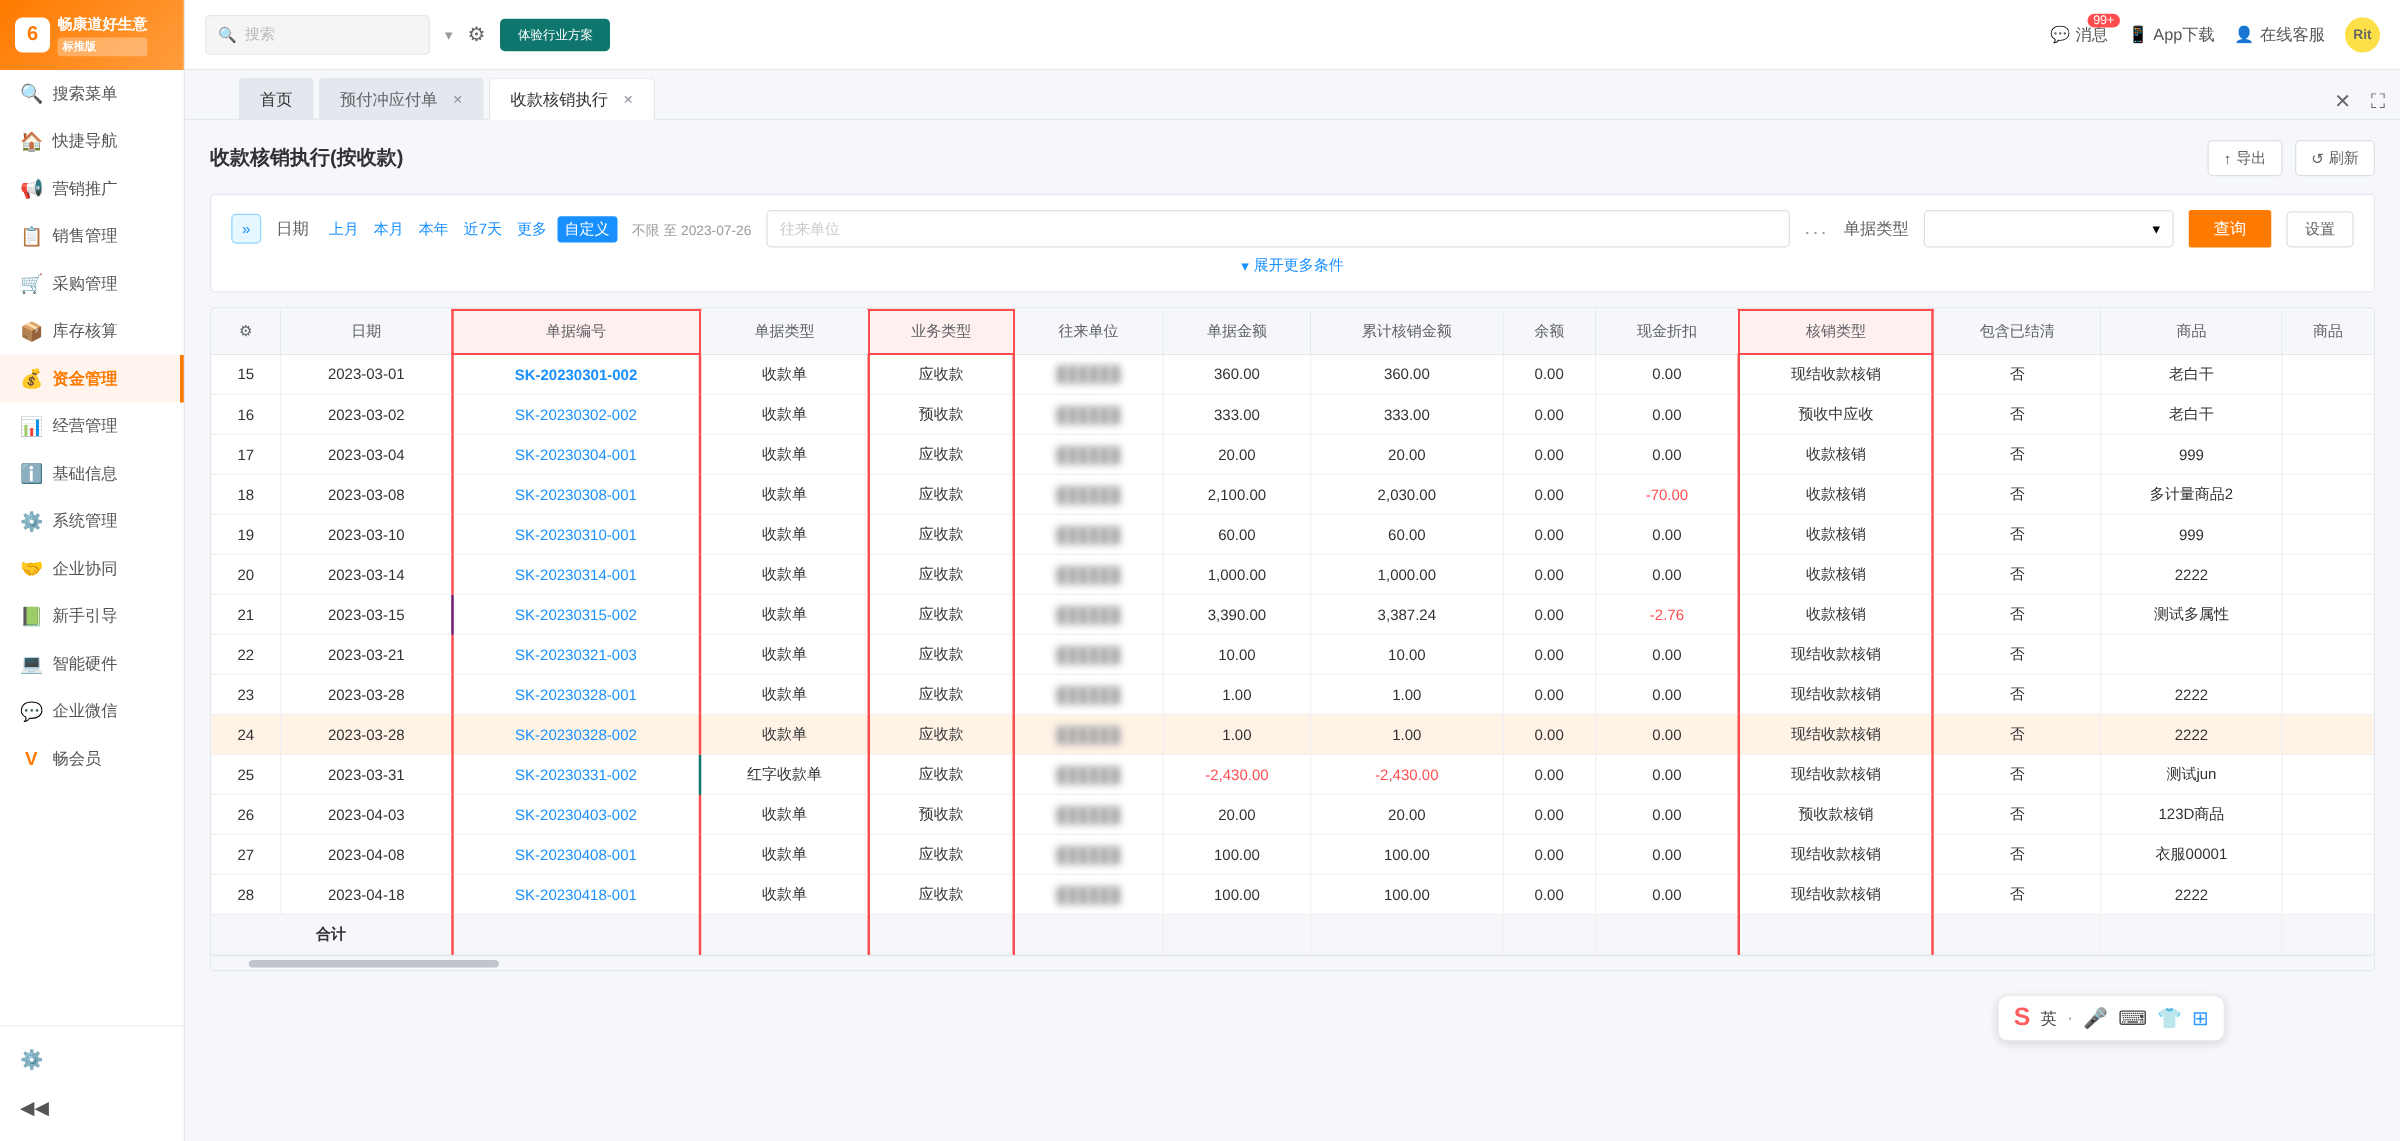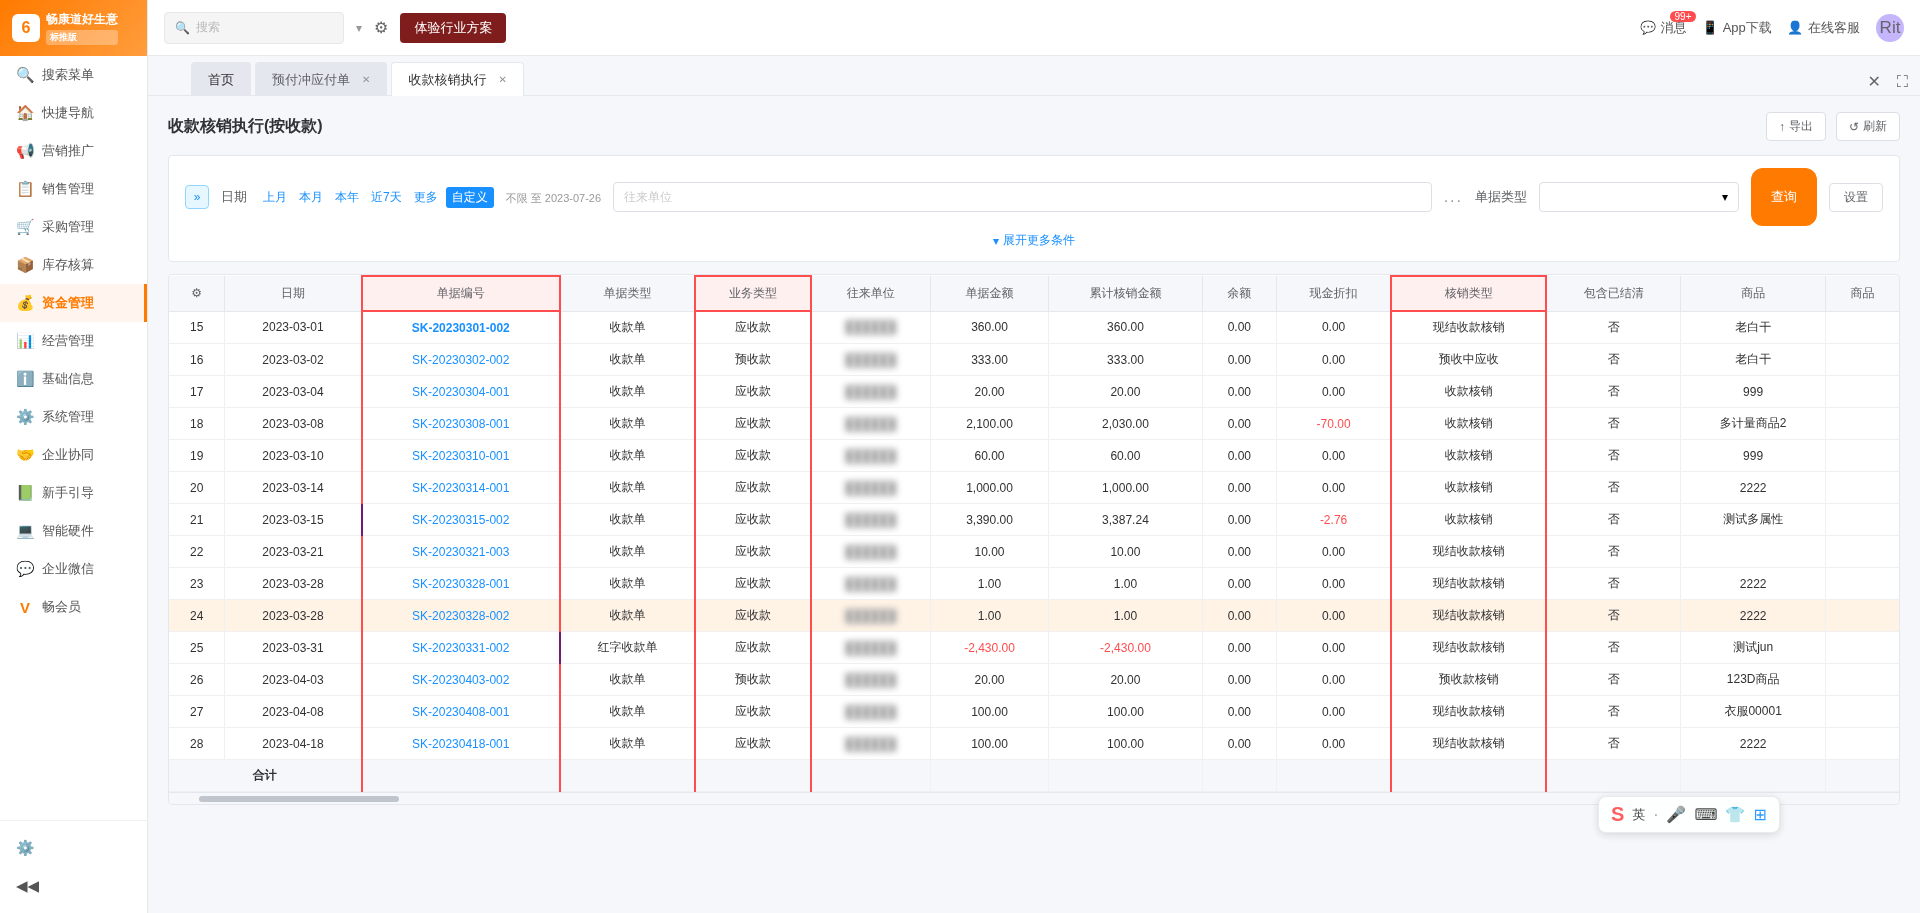--- a/index.html
+++ b/index.html
@@ -17,26 +17,26 @@
     .sidebar-bottom .sidebar-item { font-size: 12px; }
 
     
     .main { flex: 1; display: flex; flex-direction: column; overflow: hidden; }
 
     
     .top-header { height: 56px; background: #fff; border-bottom: 1px solid #e8e8e8; display: flex; align-items: center; padding: 0 16px; gap: 12px; }
     .header-search { flex: 0 0 180px; height: 32px; background: #f5f5f5; border: 1px solid #e8e8e8; border-radius: 4px; display: flex; align-items: center; padding: 0 10px; gap: 6px; color: #999; font-size: 12px; cursor: pointer; }
     .header-chevron { color: #999; font-size: 12px; cursor: pointer; }
     .header-gear { font-size: 16px; color: #666; cursor: pointer; }
-    .header-btn-solution { background: #7f1d1d; color: #fff; border: none; border-radius: 4px; padding: 6px 14px; font-size: 13px; cursor: pointer; }
+    .header-btn-solution { background: #0f766e; color: #fff; border: none; border-radius: 4px; padding: 6px 14px; font-size: 10px; cursor: pointer; }
     .header-spacer { flex: 1; }
     .header-right { display: flex; align-items: center; gap: 16px; color: #555; font-size: 13px; }
     .header-right .msg-item { display: flex; align-items: center; gap: 4px; cursor: pointer; position: relative; }
     .header-right .badge { background: #ff4d4f; color: #fff; border-radius: 10px; padding: 0 5px; font-size: 10px; position: absolute; top: -8px; right: -10px; }
-    .user-avatar { width: 28px; height: 28px; background: #c4b5fd; border-radius: 50%; display: flex; align-items: center; justify-content: center; font-size: 17px; color: #666; }
+    .user-avatar { width: 28px; height: 28px; background: #fde047; border-radius: 50%; display: flex; align-items: center; justify-content: center; font-size: 11px; color: #666; font-weight: bold; }
 
     
     .tabs-bar { height: 40px; background: #f5f7fa; border-bottom: 1px solid #e4e7ed; display: flex; align-items: flex-end; padding: 0 8px; gap: 0; position: relative; }
     .tab { height: 34px; padding: 0 16px; display: flex; align-items: center; gap: 8px; cursor: pointer; font-size: 13px; color: #606266; border: 1px solid transparent; border-bottom: none; border-radius: 4px 4px 0 0; background: #e4e7ed; margin-right: 4px; position: relative; top: 1px; }
     .tab.active { background: #fff; border-color: #e4e7ed; color: #303133; font-weight: 500; z-index: 1; }
     .tab.home { color: #303133; margin-left: 35px; }
     .tab .tab-close { font-size: 10px; color: #909399; cursor: pointer; margin-left: 4px; }
     .tabs-actions { margin-left: auto; display: flex; align-items: center; gap: 8px; }
     .tabs-actions button { background: none; border: none; cursor: pointer; font-size: 16px; color: #666; padding: 4px; }
 
@@ -53,21 +53,21 @@
     .filter-row { display: flex; align-items: center; gap: 12px; flex-wrap: wrap; }
     .filter-expand-btn { width: 24px; height: 24px; background: #e6f7ff; border: 1px solid #91d5ff; border-radius: 4px; display: flex; align-items: center; justify-content: center; cursor: pointer; color: #1890ff; font-size: 12px; flex-shrink: 0; }
     .filter-label { color: #606266; font-size: 13px; white-space: nowrap; }
     .filter-date-options { display: flex; gap: 4px; }
     .filter-date-btn { background: none; border: none; color: #1890ff; font-size: 12px; cursor: pointer; padding: 2px 4px; }
     .filter-date-btn.custom { background: #1890ff; color: #fff; border-radius: 3px; padding: 2px 6px; }
     .filter-date-range { color: #999; font-size: 11px; margin-top: 2px; }
     .filter-unit { flex: 1; height: 30px; border: 1px solid #dcdfe6; border-radius: 4px; padding: 0 10px; font-size: 12px; color: #ccc; display: flex; align-items: center; }
     .filter-dots { color: #999; font-size: 16px; letter-spacing: 2px; }
     .filter-type { flex: 0 0 200px; height: 30px; border: 1px solid #dcdfe6; border-radius: 4px; padding: 0 10px; font-size: 12px; display: flex; align-items: center; justify-content: space-between; }
-    .btn-query { background: #ff7a00; color: #fff; border: none; border-radius: 12px; padding: 20px 20px; font-size: 13px; cursor: pointer; }
+    .btn-query { background: #ff7a00; color: #fff; border: none; border-radius: 2px; padding: 6px 20px; font-size: 13px; cursor: pointer; }
     .btn-settings { background: #fff; border: 1px solid #dcdfe6; color: #606266; border-radius: 4px; padding: 5px 14px; font-size: 12px; cursor: pointer; }
 
     
     .filter-more-row { display: flex; justify-content: center; margin-top: 6px; }
     .btn-expand-more { background: none; border: none; color: #1890ff; font-size: 12px; cursor: pointer; display: flex; align-items: center; gap: 4px; }
 
     
     .table-container { background: #fff; border: 1px solid #e4e7ed; border-radius: 4px; overflow: auto; }
     table { width: 100%; border-collapse: collapse; font-size: 12px; }
     thead th { background: #f5f7fa; border-bottom: 1px solid #e4e7ed; border-right: 1px solid #e4e7ed; padding: 8px 10px; text-align: center; color: #606266; font-weight: 500; white-space: nowrap; position: sticky; top: 0; z-index: 2; }
@@ -446,21 +446,21 @@
     <td>0.00</td>
     <td class="">0.00</td>
     <td style="border-left:2px solid #ff4d4f;border-right:2px solid #ff4d4f;">现结收款核销</td>
     <td>否</td>
     <td>2222</td>
     <td></td>
   </tr>
             <tr>
     <td>25</td>
     <td>2023-03-31</td>
-    <td style="border-left:2px solid #ff4d4f;border-right:2px solid #701a75;"><a class="link">SK-20230331-002</a></td>
+    <td style="border-left:2px solid #ff4d4f;border-right:2px solid #0f766e;"><a class="link">SK-20230331-002</a></td>
     <td>红字收款单</td>
     <td style="border-left:2px solid #ff4d4f;border-right:2px solid #ff4d4f;">应收款</td>
     <td style="color:transparent;text-shadow:0 0 6px #aaa;user-select:none;">██████</td>
     <td class="negative">-2,430.00</td>
     <td class="negative">-2,430.00</td>
     <td>0.00</td>
     <td class="">0.00</td>
     <td style="border-left:2px solid #ff4d4f;border-right:2px solid #ff4d4f;">现结收款核销</td>
     <td>否</td>
     <td>测试jun</td>

